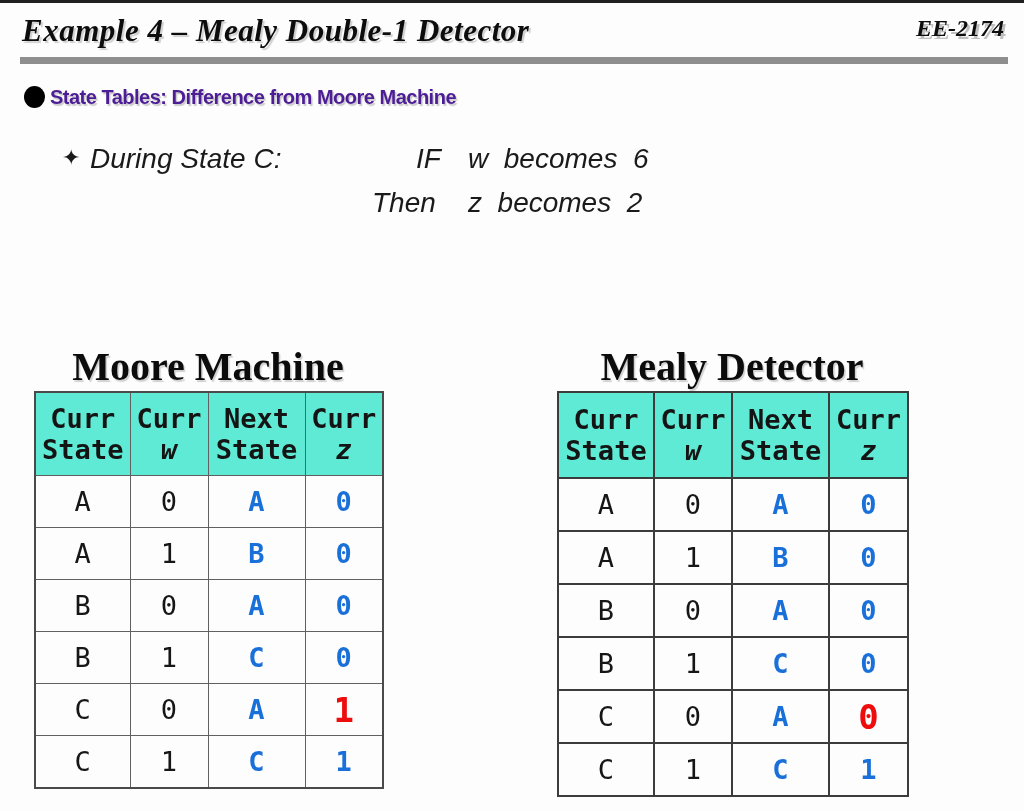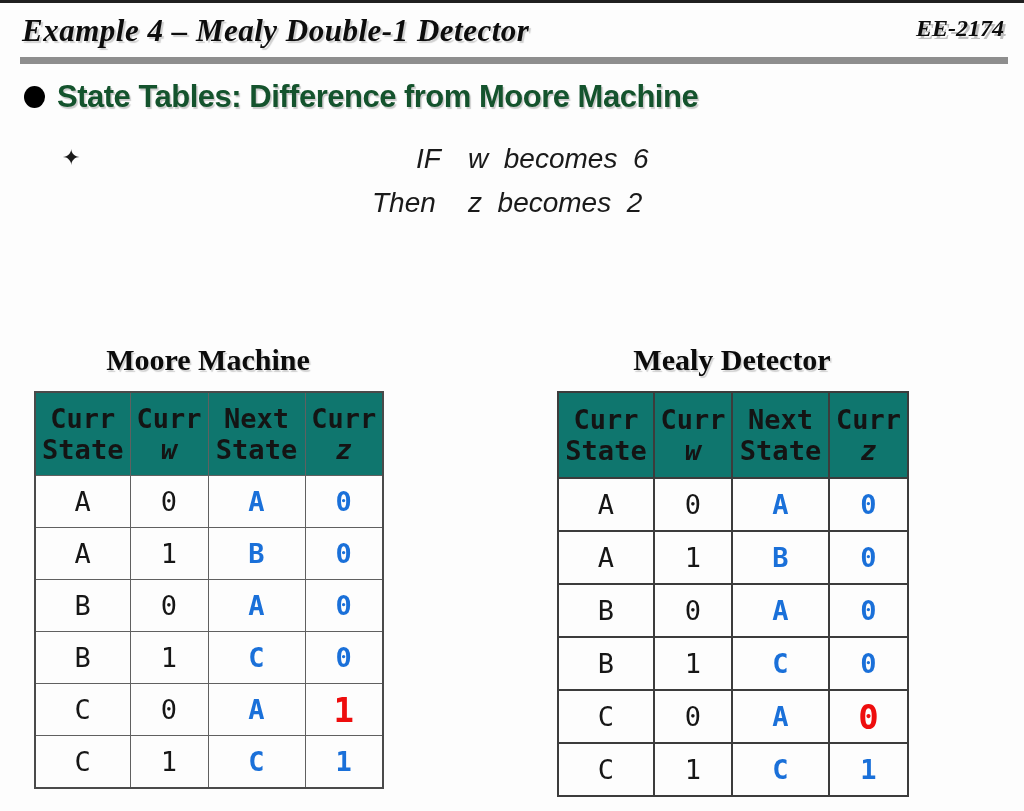--- a/index.html
+++ b/index.html
@@ -16,52 +16,52 @@
   }
   .course-code{
     position:absolute;right:20px;top:15px;
     font-family:"Liberation Serif",serif;font-style:italic;font-weight:bold;
     font-size:24px;color:#0d0d0d;text-shadow:2.5px 2.5px 0 #bfbfbf;white-space:nowrap;
   }
   .title-divider{position:absolute;left:20px;top:57px;width:988px;height:7px;background:#8e8e8e;}
   .bullet-row{position:absolute;left:24px;top:80px;display:flex;align-items:flex-start;}
   .bullet-dot{width:21px;height:22px;border-radius:50%;background:#000;margin-top:6px;flex:0 0 auto;}
   .bullet-text{
-    margin-left:12px;font-weight:bold;font-size:31px;line-height:34px;color:#14532d;
+    margin-left:5px;font-weight:bold;font-size:20px;line-height:34px;color:#4c1d95;
     letter-spacing:-.5px;white-space:nowrap;
     text-shadow:1.5px 1.5px 1px rgba(140,140,140,.45);
   }
   .sub-bullet{
     position:absolute;left:62px;top:141px;
     display:grid;grid-template-columns:28px 282px 96px auto;grid-auto-rows:36px;row-gap:8px;
     font-style:italic;font-size:28px;line-height:36px;color:#1a1a1a;white-space:nowrap;
   }
   .sb-marker{grid-row:1;grid-column:1;font-style:normal;font-size:22px;line-height:34px;}
   .sb-label{grid-row:1;grid-column:2;}
   .sb-kw1{grid-row:1;grid-column:3;margin-left:44px;}
   .sb-rest1{grid-row:1;grid-column:4;white-space:pre;}
   .sb-kw2{grid-row:2;grid-column:3;}
   .sb-rest2{grid-row:2;grid-column:4;white-space:pre;}
   .table-caption{
     position:absolute;top:343px;text-align:center;
-    font-family:"Liberation Serif",serif;font-weight:bold;font-size:30px;color:#0c0c0c;
+    font-family:"Liberation Serif",serif;font-weight:bold;font-size:40px;color:#0c0c0c;
     text-shadow:1.5px 1.5px 1px rgba(140,140,140,.4);
   }
   .cap-moore{left:34px;width:348px;}
   .cap-mealy{left:557px;width:350px;}
   table.state-table{
     position:absolute;border-collapse:collapse;table-layout:fixed;
     font-family:"DejaVu Sans Mono",monospace;text-align:center;
   }
   .t-moore{left:34px;top:391px;border:2px solid #4a4a4a;}
   .t-mealy{left:557px;top:391px;border:2.5px solid #333;}
   .t-moore th,.t-moore td{border:1.5px solid #606060;}
   .t-mealy th,.t-mealy td{border:2px solid #3c3c3c;}
   .state-table th{
-    background:#0f766e;height:82px;font-size:27px;line-height:31px;
+    background:#5eead4;height:82px;font-size:27px;line-height:31px;
     font-weight:bold;color:#141414;padding:0 2px;
   }
   .t-mealy th{height:84px;}
   .state-table td{height:51px;font-size:27px;color:#161616;padding:0;}
   .state-table th:nth-child(2) .hdr-l2,
   .state-table th:nth-child(4) .hdr-l2{font-style:italic;}
   .state-table td:nth-child(3),
   .state-table td:nth-child(4){color:#1a70d9;font-weight:bold;}
   .state-table td.hl{color:#ee0d0d;font-weight:bold;font-size:34px;}
   .c1{width:95px;}.c2{width:78px;}.c3{width:97px;}.c4{width:78px;}
@@ -76,20 +76,21 @@
 <div class="course-code">EE-2174</div>
 <div class="title-divider"></div>
 
 <div class="bullet-row">
   <span class="bullet-dot"></span>
   <span class="bullet-text">State Tables: Difference from Moore Machine</span>
 </div>
 
 <div class="sub-bullet">
   <span class="sb-marker">✦</span>
+  <span class="sb-label">During State C:</span>
   <span class="sb-kw1">IF</span>
   <span class="sb-rest1">w  becomes  6</span>
   <span class="sb-kw2">Then</span>
   <span class="sb-rest2">z  becomes  2</span>
 </div>
 
 <div class="table-caption cap-moore">Moore Machine</div>
 <div class="table-caption cap-mealy">Mealy Detector</div>
 
 <table class="state-table t-moore">

